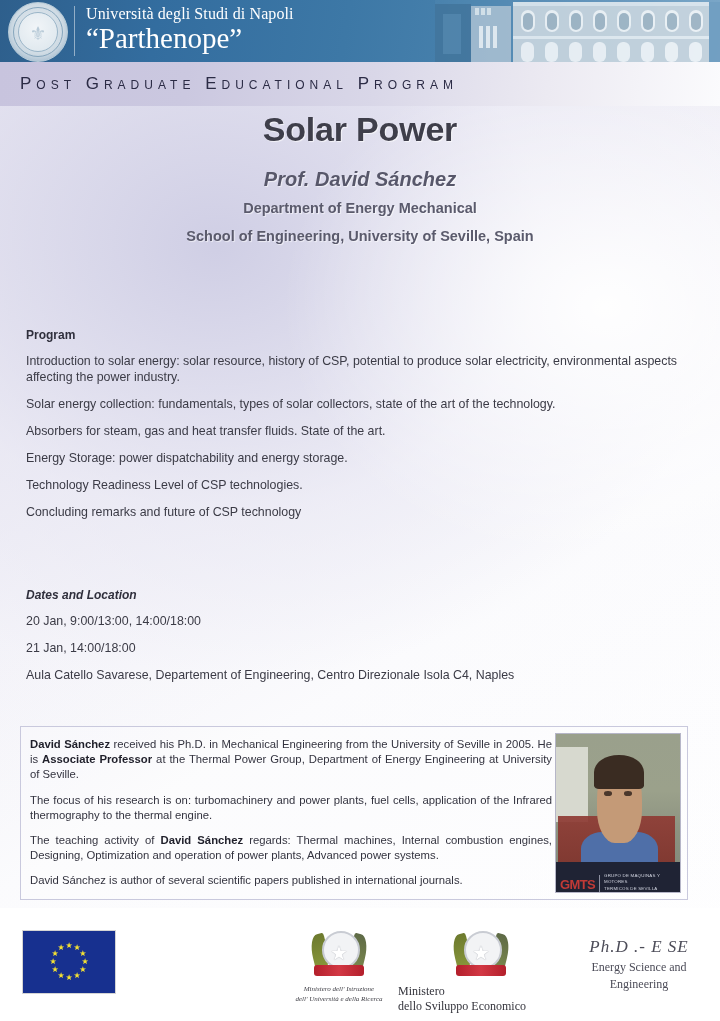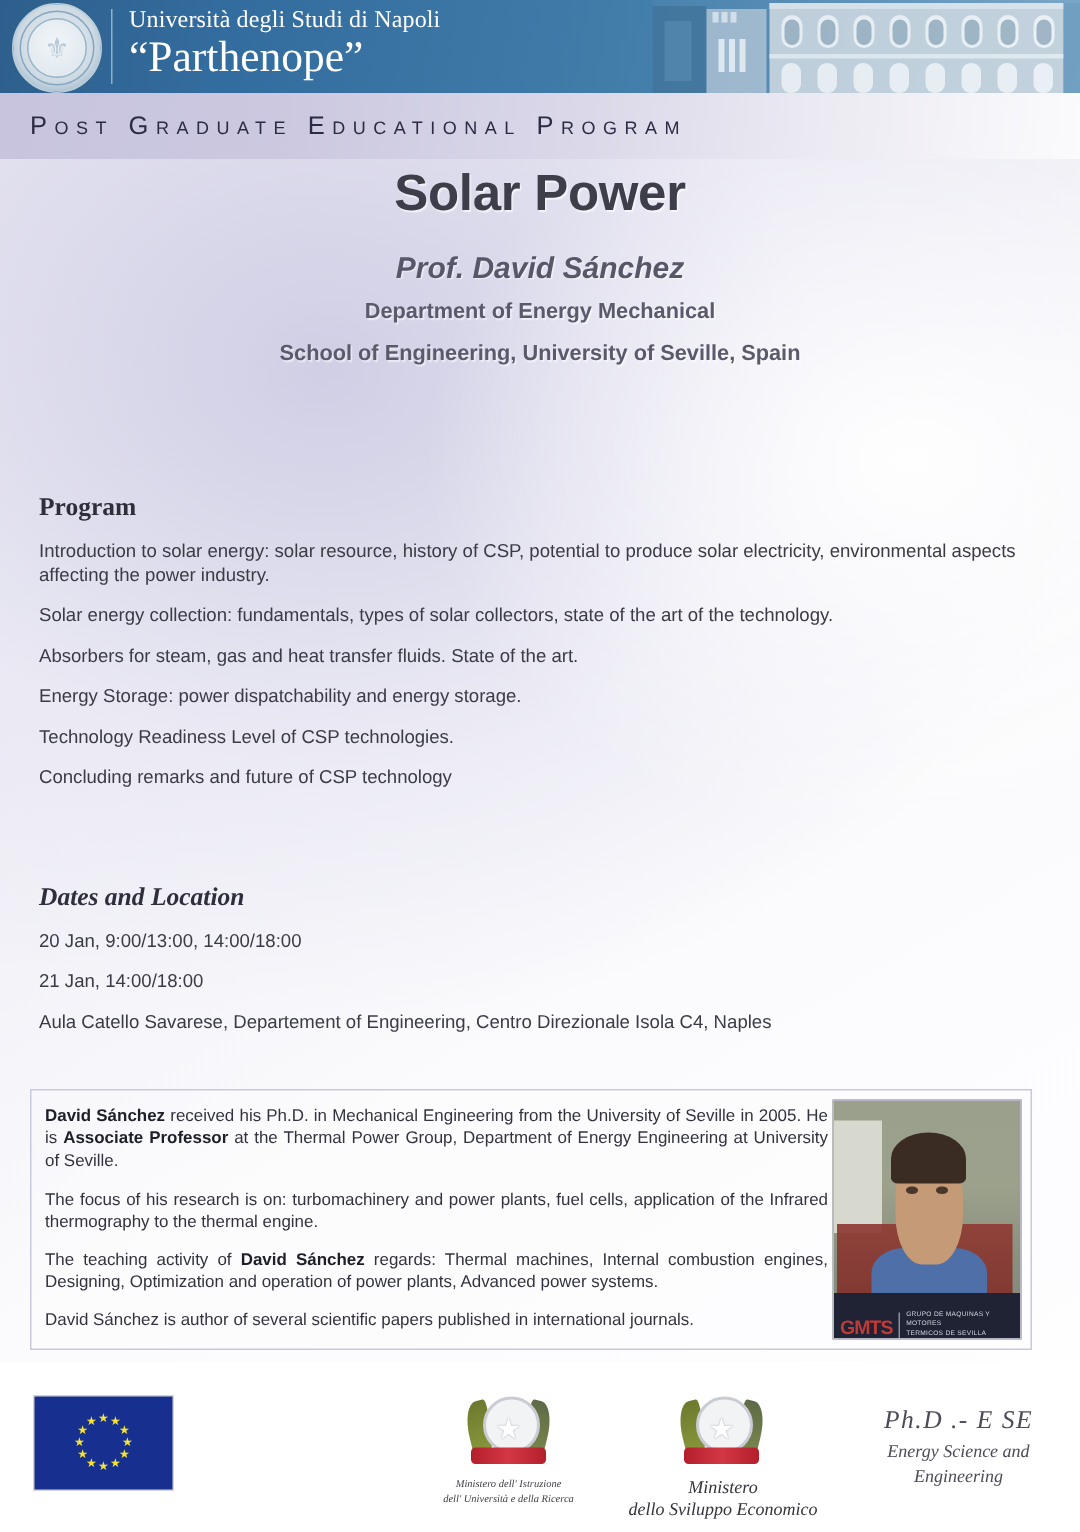--- a/index.html
+++ b/index.html
@@ -108,23 +108,22 @@
     margin-top: 7px;
     font-size: 14.5px; font-weight: bold; color: #5a5a6c; line-height: 21px;
     text-shadow: 1px 1px 1px rgba(255,255,255,0.6);
   }
 
   
   .section {
     position: absolute; left: 26px; width: 665px;
   }
   .section-heading {
-    font-size: 17px; font-weight: bold; color: #2f2f3c;
+    font-size: 12px; font-weight: bold; color: #2f2f3c;
     margin-bottom: 11px;
-    font-family: Liberation Serif, serif;
   }
   .section-heading.italic { font-style: italic; }
   .para {
     font-size: 12.4px; color: #3b3b46; line-height: 16px;
     margin-bottom: 11px;
   }
   .para:last-child { margin-bottom: 0; }
 
   
   .bio-box {
@@ -256,33 +255,33 @@
   }
   .emblem-caption {
     position: absolute; text-align: center;
     font-family: "Liberation Serif", serif;
     color: #3f3f46;
   }
   .cap-l1 { font-size: 7px; line-height: 10px; font-style: italic; }
   .cap-l2 { font-size: 7px; line-height: 10px; font-style: italic; }
 
   .min2-cap {
-    position: absolute; text-align: center;
+    position: absolute; text-align: left;
     font-family: "Liberation Serif", serif;
-    color: #34343c; font-style: italic;
+    color: #34343c; 
   }
   .min2-cap .l1 { font-size: 12px; line-height: 15px; }
   .min2-cap .l2 { font-size: 12px; line-height: 15px; }
 
   .phd {
     position: absolute; left: 564px; top: 936px; width: 150px; text-align: center;
     font-family: "Liberation Serif", serif; color: #4c4c58;
   }
   .phd .t1 { font-size: 17px; font-style: italic; letter-spacing: 1px; line-height: 22px; }
-  .phd .t2 { font-size: 12px; font-style: italic; line-height: 15px; margin-top: 2px; }
+  .phd .t2 { font-size: 12px; line-height: 15px; margin-top: 2px; }
 </style>
 </head>
 <body>
 
 <div id="page">
 
   <div class="header">
     <svg class="hdr-building" viewBox="0 0 285 62" preserveAspectRatio="none">
       <defs>
         <linearGradient id="bgblue" x1="0" y1="0" x2="1" y2="0">

